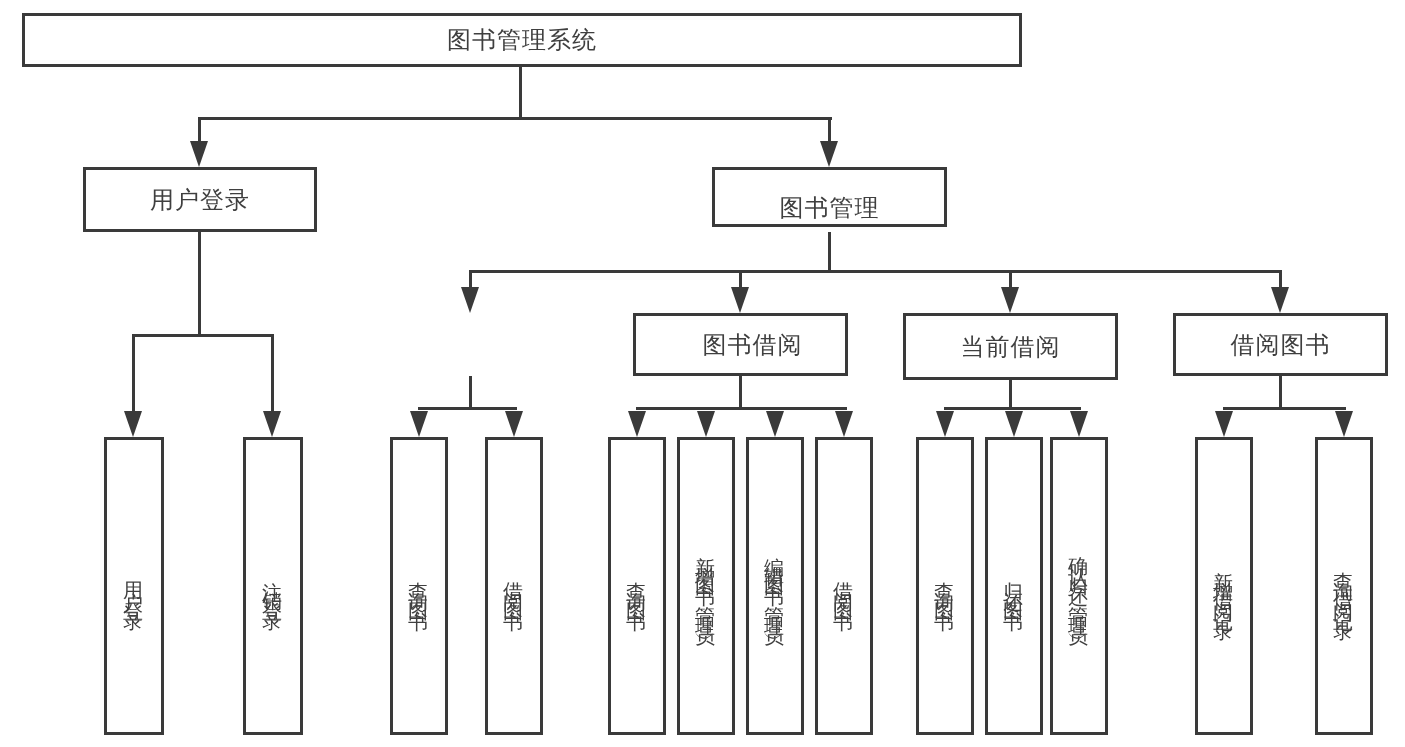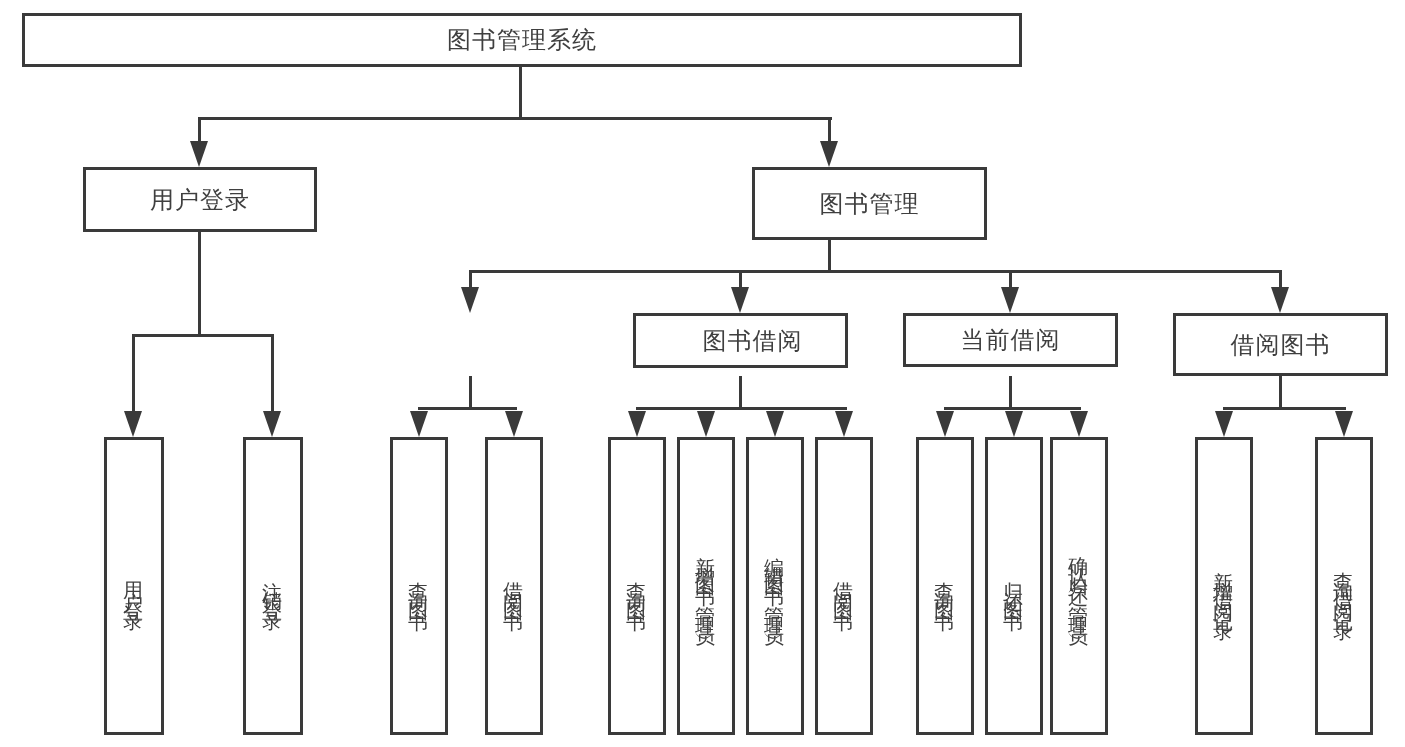--- a/index.html
+++ b/index.html
@@ -75,21 +75,21 @@
   <div class="vline" style="left:519px;top:67px;height:50px;"></div>
   <div class="hline" style="left:198px;top:117px;width:634px;"></div>
   <div class="vline" style="left:198px;top:117px;height:28px;"></div>
   <div class="vline" style="left:828px;top:117px;height:28px;"></div>
   <div class="arrow" style="left:190px;top:141px;"></div>
   <div class="arrow" style="left:820px;top:141px;"></div>
 
   <div class="box" style="left:83px;top:167px;width:234px;height:65px;">
     <span>用户登录</span>
   </div>
-  <div class="box" style="left:752px;top:167px;width:235px;height:73px;">
+  <div class="box" style="left:712px;top:167px;width:235px;height:60px;align-items:flex-end;">
     <span>图书管理</span>
   </div>
 
   <div class="vline" style="left:198px;top:232px;height:102px;"></div>
   <div class="hline" style="left:132px;top:334px;width:142px;"></div>
   <div class="vline" style="left:132px;top:334px;height:77px;"></div>
   <div class="vline" style="left:271px;top:334px;height:77px;"></div>
   <div class="arrow" style="left:124px;top:411px;"></div>
   <div class="arrow" style="left:263px;top:411px;"></div>
 
@@ -97,24 +97,24 @@
   <div class="hline" style="left:469px;top:270px;width:813px;"></div>
   <div class="vline" style="left:469px;top:270px;height:19px;"></div>
   <div class="vline" style="left:739px;top:270px;height:19px;"></div>
   <div class="vline" style="left:1009px;top:270px;height:19px;"></div>
   <div class="vline" style="left:1279px;top:270px;height:19px;"></div>
   <div class="arrow" style="left:461px;top:287px;"></div>
   <div class="arrow" style="left:731px;top:287px;"></div>
   <div class="arrow" style="left:1001px;top:287px;"></div>
   <div class="arrow" style="left:1271px;top:287px;"></div>
 
-  <div class="box" style="left:633px;top:313px;width:215px;height:55px;padding-left:24px;">
+  <div class="box" style="left:633px;top:313px;width:215px;height:63px;padding-left:24px;">
     <span>图书借阅</span>
   </div>
-  <div class="box" style="left:903px;top:313px;width:215px;height:54px;">
+  <div class="box" style="left:903px;top:313px;width:215px;height:67px;">
     <span>当前借阅</span>
   </div>
   <div class="box" style="left:1173px;top:313px;width:215px;height:63px;">
     <span>借阅图书</span>
   </div>
 
   <div class="vline" style="left:469px;top:376px;height:31px;"></div>
   <div class="hline" style="left:418px;top:407px;width:99px;"></div>
   <div class="arrow" style="left:410px;top:411px;"></div>
   <div class="arrow" style="left:505px;top:411px;"></div>

